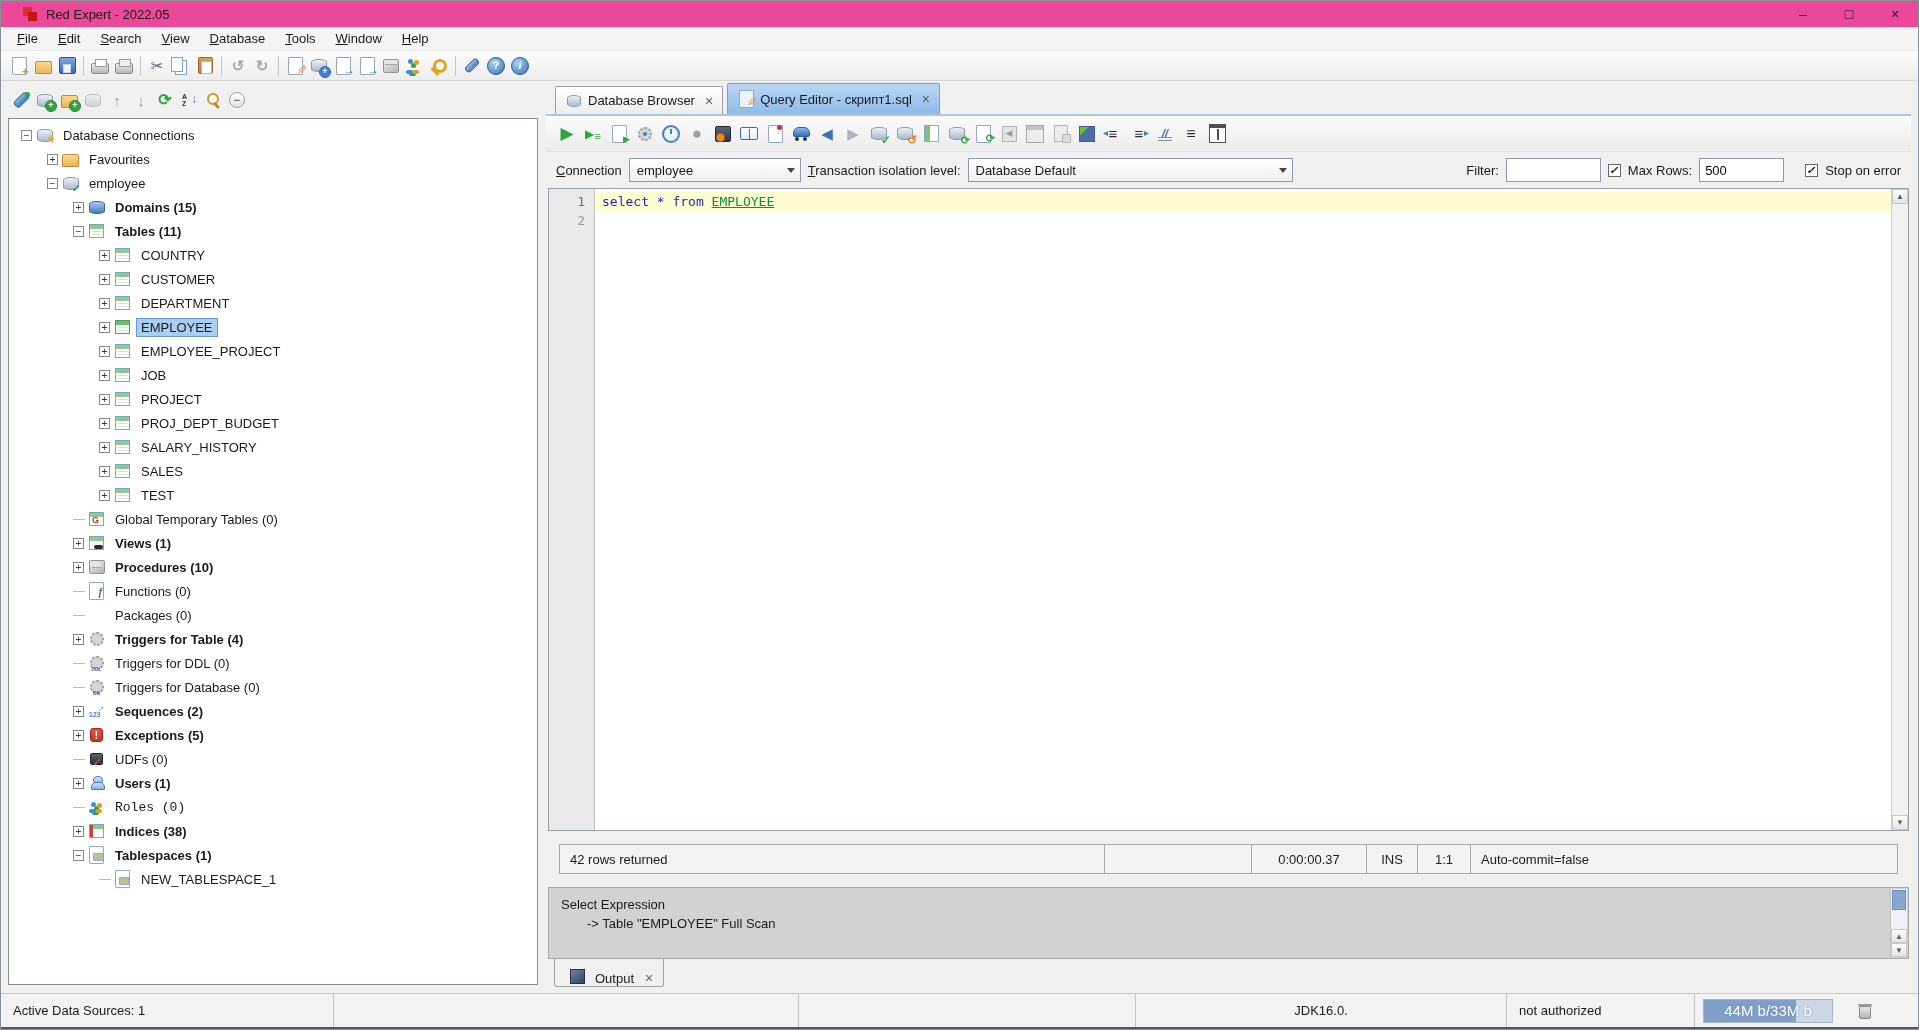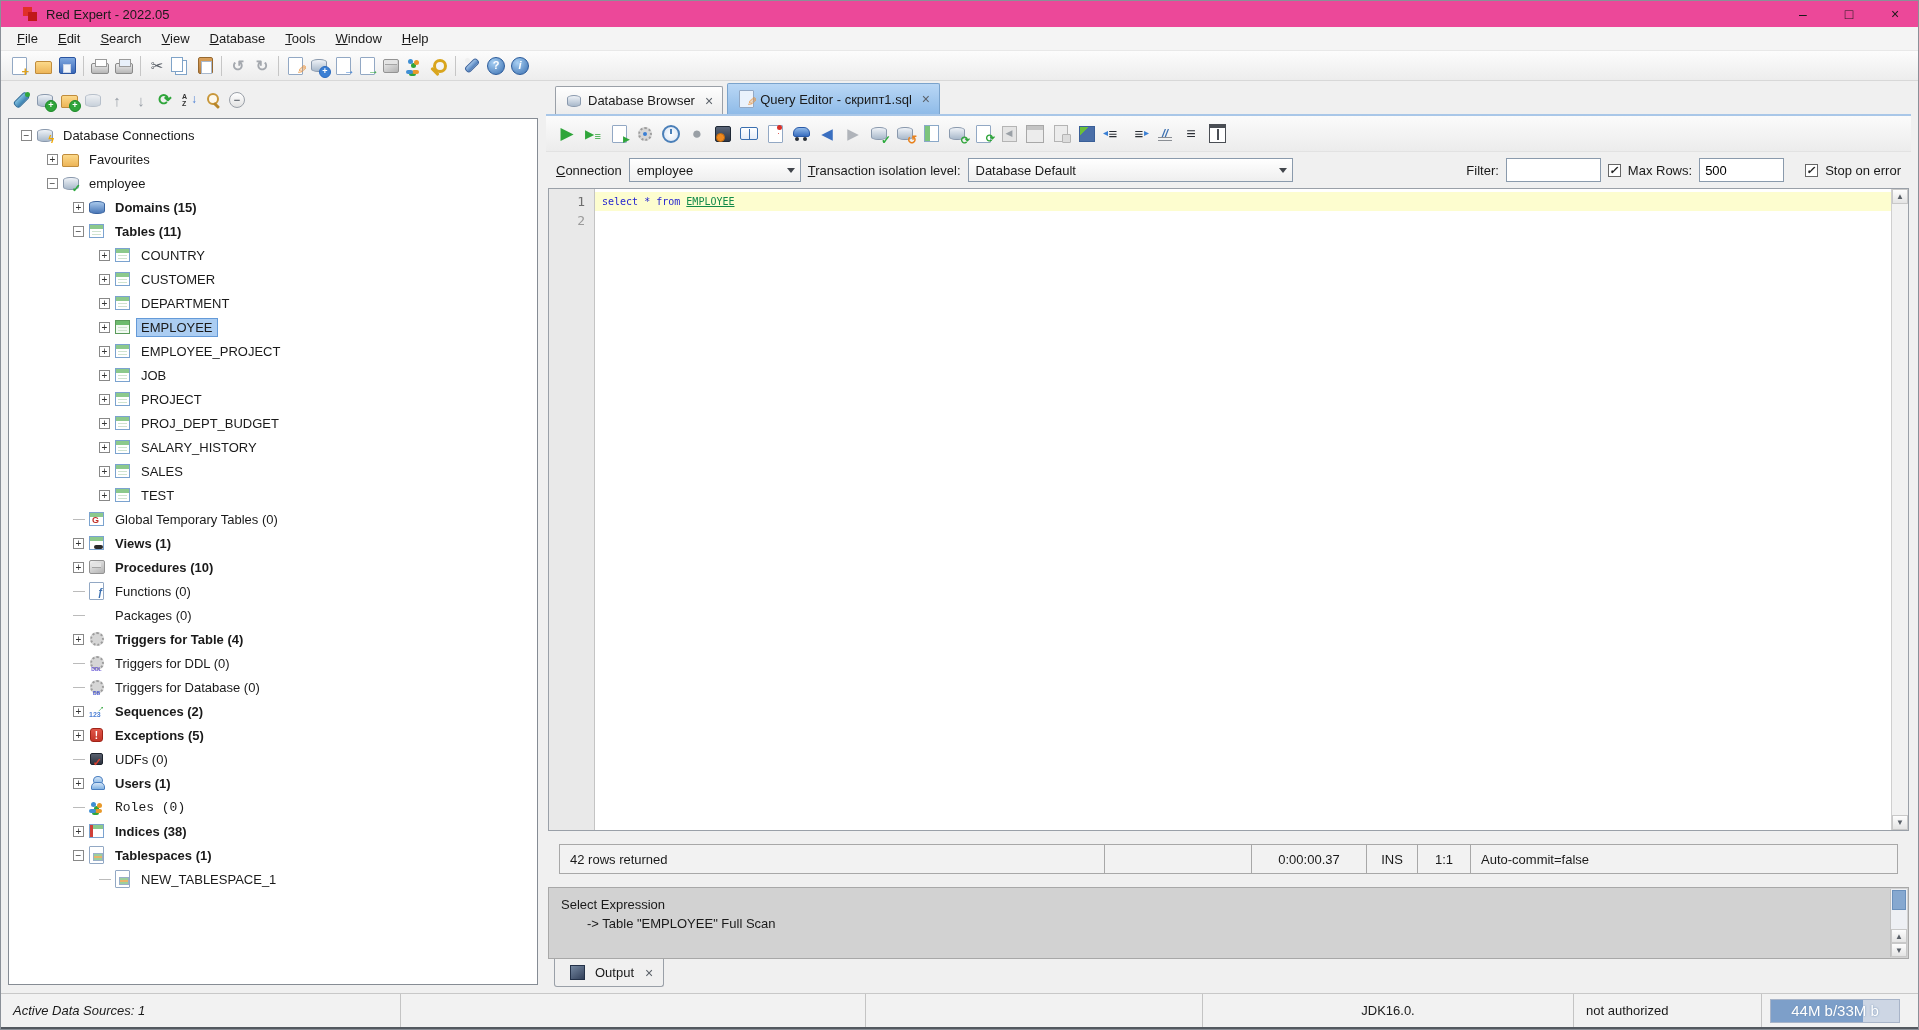--- a/index.html
+++ b/index.html
@@ -52,21 +52,21 @@
 .combo-arrow{width:0;height:0;border-left:4px solid transparent;border-right:4px solid transparent;border-top:5px solid #42464c;margin-left:10px}
 .tb{height:24px;border:1px solid #8a9aac;background:#fff;font-family:"Liberation Sans",sans-serif;font-size:13px;padding:0 5px}
 .cb{width:13px;height:13px;background:#fff;border:1px solid #666;display:inline-flex;align-items:center;justify-content:center;flex:none}
 .cb::before{content:"✓";font-size:11px;font-weight:bold;color:#222;transform:skewX(-12deg)}
 .sp{flex:1}
 
 .sqlarea{flex:1;display:flex;margin:0 2px;border:1px solid #9aa0a8;background:#fff;min-height:0}
 .gutter{width:46px;background:#e9e9e9;border-right:1px solid #c4c4c4;font-family:"DejaVu Sans Mono",monospace;font-size:13px;color:#9a9a9a;text-align:right;padding:3px 9px 0 0;flex:none}
 .gnum{height:19px;line-height:19px}
 .gnum:first-child{color:#6e6e6e}
-.codearea{flex:1;min-width:0;font-family:"DejaVu Sans Mono",monospace;font-size:10px;padding-top:3px}
+.codearea{flex:1;min-width:0;font-family:"DejaVu Sans Mono",monospace;font-size:13px;padding-top:3px}
 .code-line{height:19px;line-height:19px;padding-left:7px;white-space:pre}
 .code-line.current{background:#fdfdcf}
 .tok-kw{color:#1f1fd0}
 .tok-pl{color:#202020}
 .tok-id{color:#128a4a;text-decoration:underline}
 .vscroll{width:17px;border-left:1px solid #cfcfcf;background:#f1f1f1;display:flex;flex-direction:column;justify-content:space-between;flex:none}
 .sarr{height:15px;display:flex;align-items:center;justify-content:center;font-size:8px;color:#5a6068;background:linear-gradient(#fdfdfd,#e4e4e4);border:1px solid #c8c8c8}
 
 .srow{display:flex;height:30px;border:1px solid #a8a8a8;background:#f2f2f2;margin:13px;flex:none}
 .scell{border-right:1px solid #a8a8a8;display:flex;align-items:center;padding:0 10px;flex:none;overflow:hidden;white-space:nowrap}
@@ -74,21 +74,21 @@
 .scell:last-child{flex:1;border-right:none}
 
 .output{position:relative;margin:0 2px;border:1px solid #a8a8a8;background:#d2d2d2;height:72px;padding:7px 26px 0 12px;flex:none}
 .oline{line-height:19px;white-space:pre}
 .oline.ln2{padding-left:26px}
 .oscroll{position:absolute;top:1px;bottom:1px;right:1px;width:17px;background:#eef0f4;border-left:1px solid #c0c0c0;display:flex;flex-direction:column}
 .othumb{height:20px;background:#86a8d0;border:1px solid #6a90bc;margin:1px}
 .oarrows{margin-top:auto}
 .oarrows .sarr{height:14px}
 .otabrow{height:34px;display:flex;align-items:flex-start;padding-left:8px;flex:none}
-.otab{height:28px;display:flex;align-items:center;gap:6px;padding:0 10px;border:1px solid #9aa0a8;border-top:none;border-radius:0 0 3px 3px;background:#f0f0f0}
+.otab{height:28px;display:flex;align-items:flex-end;gap:6px;padding:0 10px;border:1px solid #9aa0a8;border-top:none;border-radius:0 0 3px 3px;background:#f0f0f0}
 
 .bbar{position:absolute;left:0;right:0;bottom:2px;height:34px;background:#f2f2f2;border-top:1px solid #c8c8c8;display:flex;align-items:stretch}
 .bcells{display:flex;align-items:stretch}
 .bcell{border-right:1px solid #c4c4c4;display:flex;align-items:center;padding:0 12px;overflow:hidden;white-space:nowrap}
 .bcell.center{justify-content:center}
 .membar{position:relative;width:130px;height:24px;align-self:center;margin-left:8px;background:#cdd6e4;border:1px solid #a8b4c8;overflow:hidden;flex:none}
 .memfill{position:absolute;left:0;top:0;bottom:0;width:72%;background:#7d9fc9}
 .memtext{position:absolute;inset:0;display:flex;align-items:center;justify-content:center;font-size:15px;color:#fff;text-shadow:0 0 2px #6a8ab0}
 .bbar .i-trash-icon{align-self:center;margin-left:22px}
 .bstrip{position:absolute;left:0;right:0;bottom:0;height:2px;background:#545960}
@@ -555,21 +555,21 @@
             <span>Output</span>
             <span class="tab-close">×</span>
           </div>
         </div>
       </div>
     </div>
   </div>
 
   <div class="bbar">
     <div class="bcells" id="bottom-cells">
-        <div class="bcell" style="width: 400px; font-style: italic;">Active Data Sources: 1</div>
+        <div class="bcell" style="width: 333px;">Active Data Sources: 1</div>
         <div class="bcell" style="width: 465px;"></div>
         <div class="bcell" style="width: 337px;"></div>
         <div class="bcell center" style="width: 371px;">JDK16.0.</div>
         <div class="bcell" style="width: 188px;">not authorized</div>
       </div>
     <div class="membar">
       <div class="memfill"></div>
       <span class="memtext">44M b/33M b</span>
     </div>
     <span class="ico i-trash-icon"></span>

